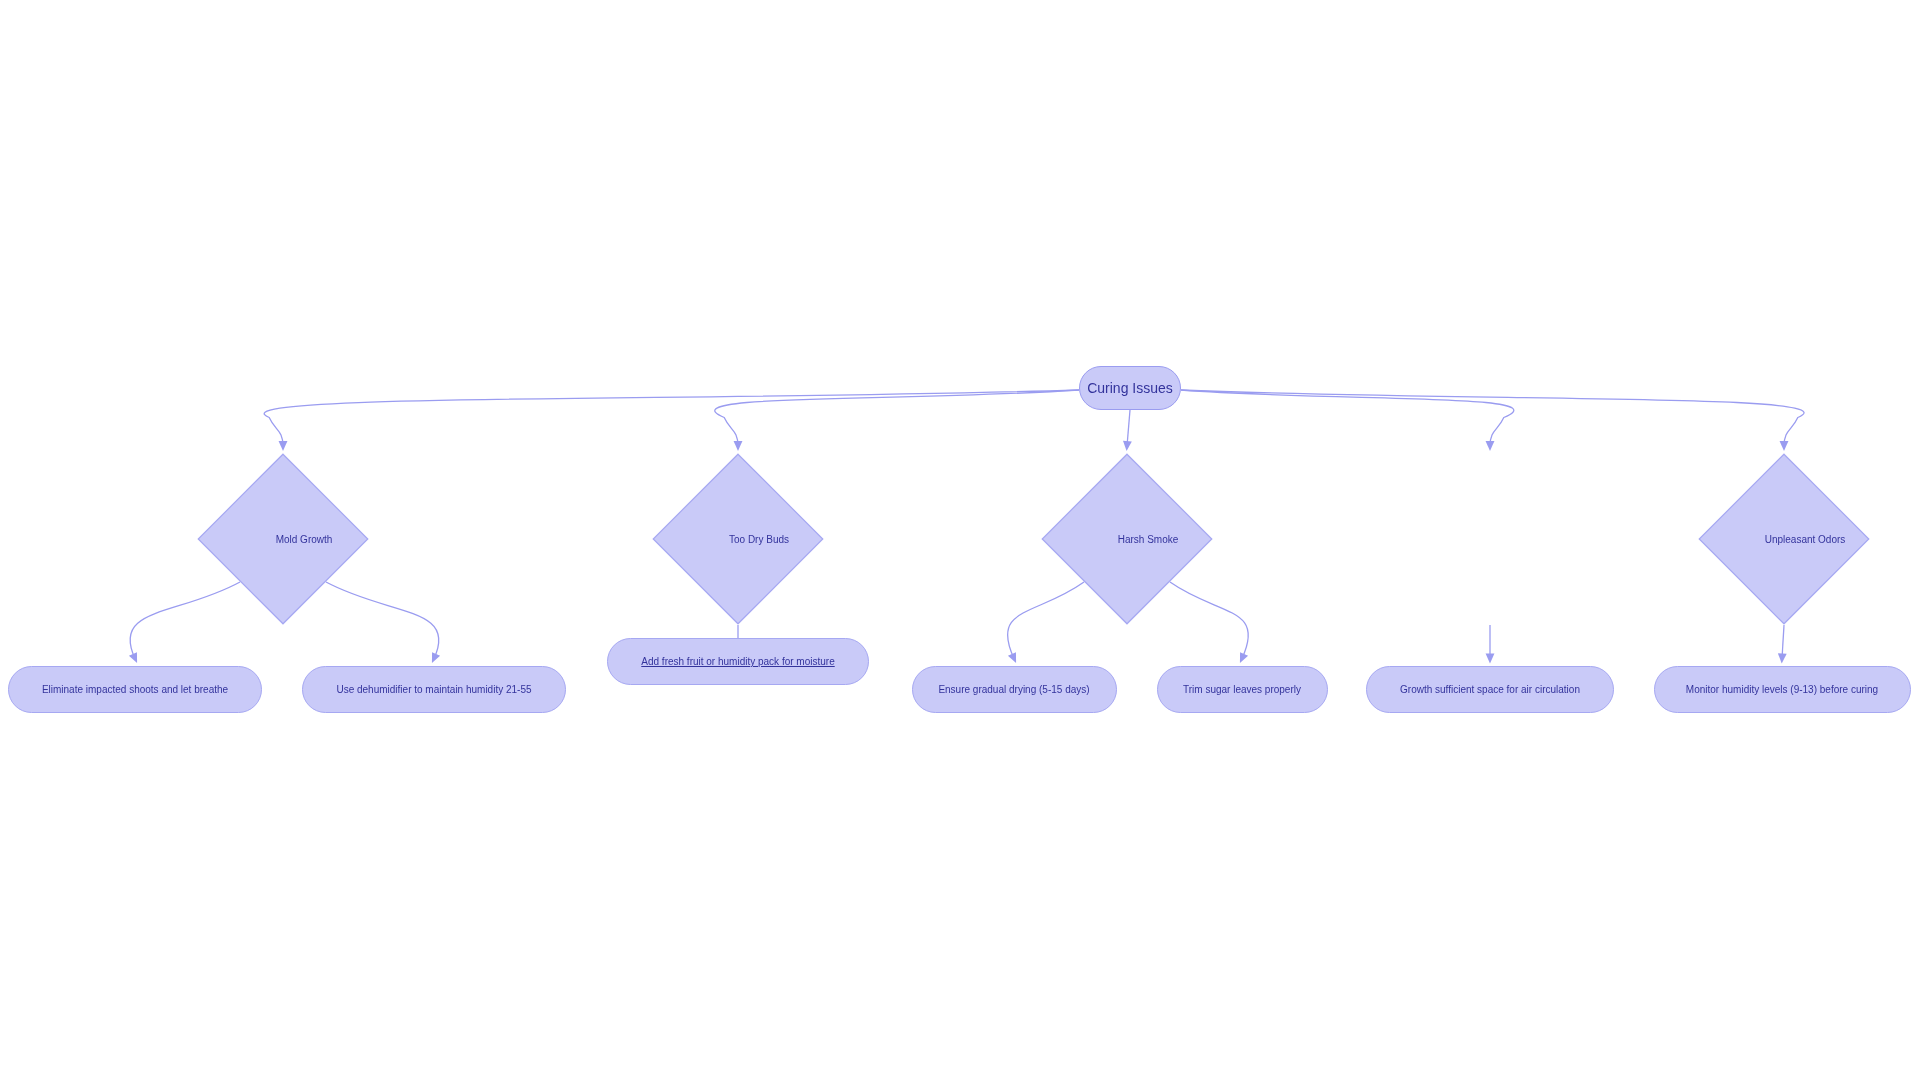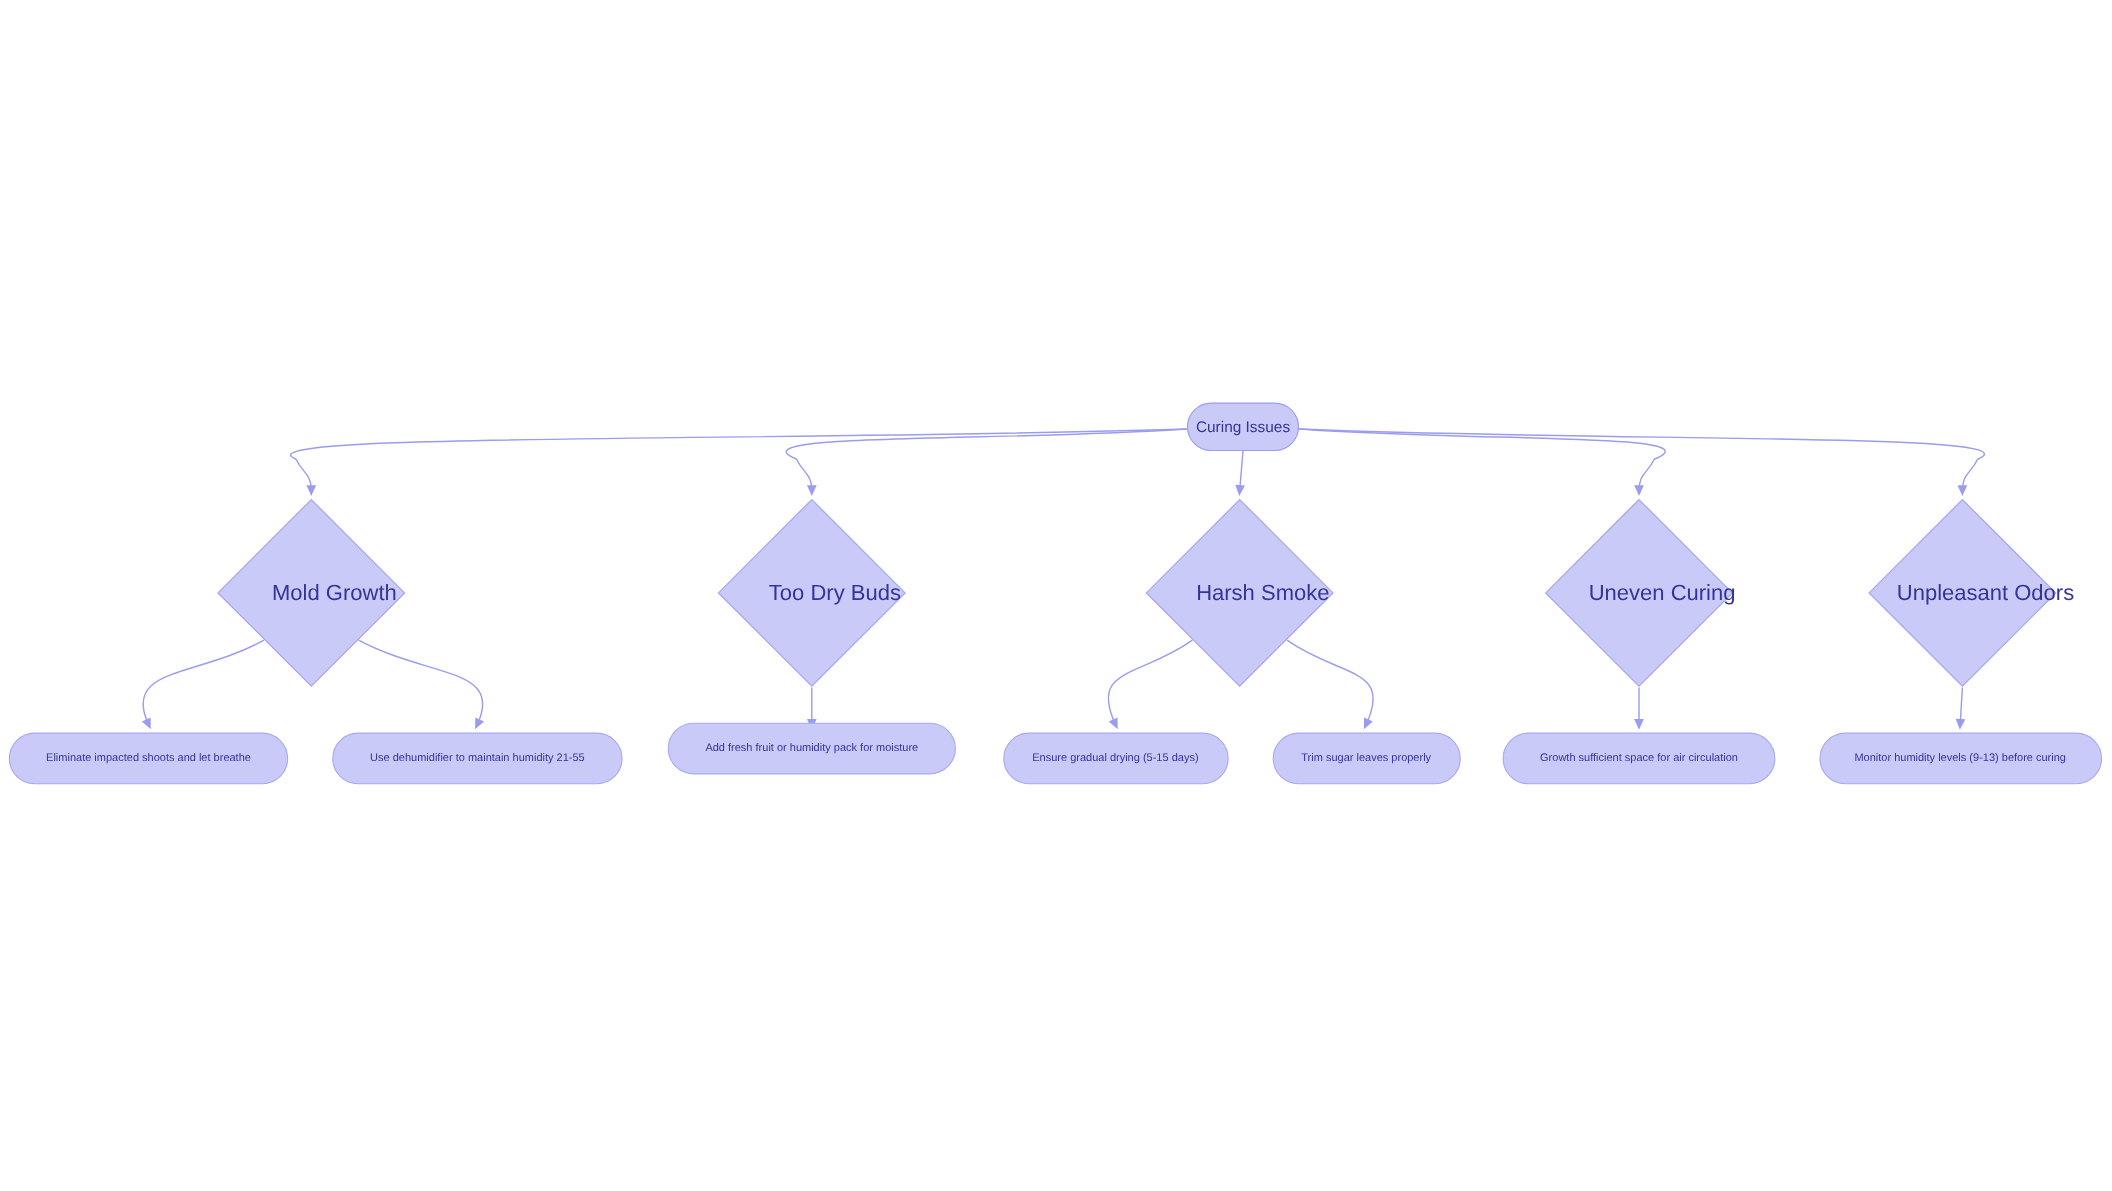--- a/index.html
+++ b/index.html
@@ -55,21 +55,21 @@
     position: absolute;
     left: 0;
     top: 0;
     width: 100%;
     height: 100%;
   }
   .node-decision .diamond-label {
     position: relative;
     z-index: 2;
     color: #33339c;
-    font-size: 20px;
+    font-size: 10px;
     white-space: nowrap;
     pointer-events: none;
     margin-left: 42px;
   }
 </style>
 </head>
 <body>
 
 <div id="canvas">
 
@@ -113,41 +113,35 @@
     <span class="diamond-label">Too Dry Buds</span>
   </div>
 
   <div class="node node-decision" id="n-harsh-smoke" style="left: 1041px; top: 453px; width: 172px; height: 172px;">
     <svg class="diamond-shape" viewBox="0 0 100 100" preserveAspectRatio="none">
       <polygon points="50,0.7 99.3,50 50,99.3 0.7,50" fill="#c9caf8" stroke="#a6a8f2" stroke-width="0.7"></polygon>
     </svg>
     <span class="diamond-label">Harsh Smoke</span>
   </div>
 
-  <div class="node node-decision" id="n-uneven-curing" style="left: 1404px; top: 453px; width: 172px; height: 172px;">
-    <svg class="diamond-shape" viewBox="0 0 100 100" preserveAspectRatio="none">
-      <polygon points="50,0.7 99.3,50 50,99.3 0.7,50" fill="#c9caf8" stroke="#a6a8f2" stroke-width="0.7"></polygon>
-    </svg>
-    <span class="diamond-label">Uneven Curing</span>
-  </div>
 
   <div class="node node-decision" id="n-unpleasant-odors" style="left: 1698px; top: 453px; width: 172px; height: 172px;">
     <svg class="diamond-shape" viewBox="0 0 100 100" preserveAspectRatio="none">
       <polygon points="50,0.7 99.3,50 50,99.3 0.7,50" fill="#c9caf8" stroke="#a6a8f2" stroke-width="0.7"></polygon>
     </svg>
     <span class="diamond-label">Unpleasant Odors</span>
   </div>
 
   <div class="node node-leaf" id="n-eliminate-impacted-shoots" style="left: 8px; top: 665.5px; width: 254px; height: 47px;">
     <span>Eliminate impacted shoots and let breathe</span>
   </div>
   <div class="node node-leaf" id="n-use-dehumidifier" style="left: 302px; top: 665.5px; width: 264px; height: 47px;">
     <span>Use dehumidifier to maintain humidity 21-55</span>
   </div>
-  <div class="node node-leaf" id="n-add-fresh-fruit" style="left: 607px; top: 657px; width: 262px; height: 47px;">
+  <div class="node node-leaf" id="n-add-fresh-fruit" style="left: 607px; top: 638px; width: 262px; height: 47px; text-decoration: underline;">
     <span>Add fresh fruit or humidity pack for moisture</span>
   </div>
   <div class="node node-leaf" id="n-ensure-gradual-drying" style="left: 911.5px; top: 665.5px; width: 205px; height: 47px;">
     <span>Ensure gradual drying (5-15 days)</span>
   </div>
   <div class="node node-leaf" id="n-trim-sugar-leaves" style="left: 1156.5px; top: 665.5px; width: 171px; height: 47px;">
     <span>Trim sugar leaves properly</span>
   </div>
   <div class="node node-leaf" id="n-ensure-sufficient-space" style="left: 1366px; top: 665.5px; width: 248px; height: 47px;">
     <span>Growth sufficient space for air circulation</span>

